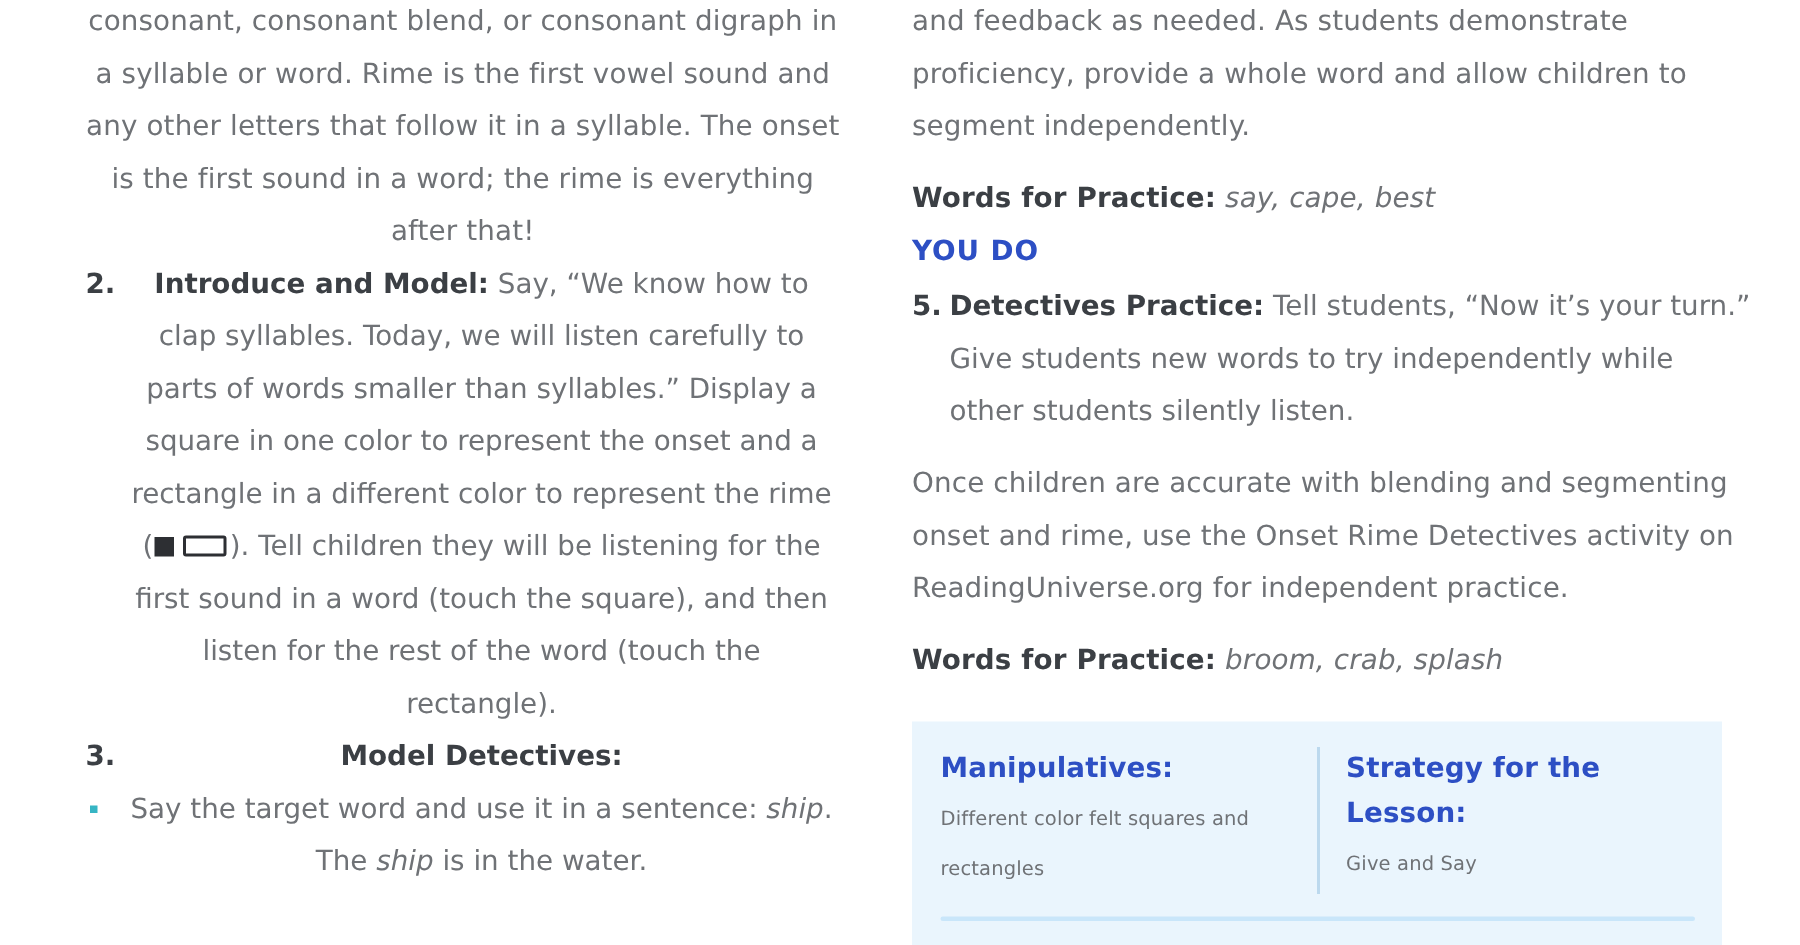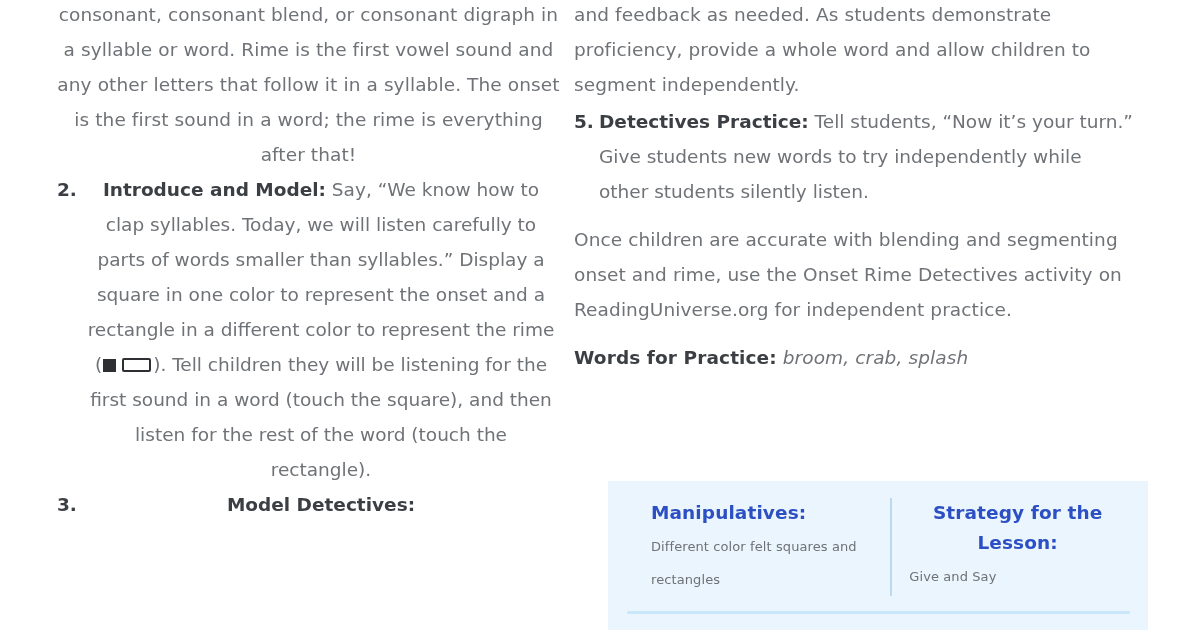--- a/index.html
+++ b/index.html
@@ -22,21 +22,21 @@
     height: 630px;
     box-sizing: border-box;
   }
 
   .col {
     position: absolute;
     top: 0;
     box-sizing: border-box;
   }
   .col-left  { left: 0px;   width: 580px; padding-left: 57px; padding-right: 20px; text-align: center; }
-  .col-right { left: 566px; width: 600px; padding-left: 8px;  padding-right: 30px; }
+  .col-right { left: 600px; width: 600px; padding-left: 8px;  padding-right: 30px; }
 
   
   p, .para {
     margin: 0;
     font-size: 18.5px;
     line-height: 35px;
     color: #6f7276;
     letter-spacing: 0.1px;
   }
 
@@ -126,21 +126,21 @@
     padding: 17px 22px 0 19px;
     overflow: hidden;
   }
   .infobox-cols {
     display: flex;
     position: relative;
   }
   .infobox-col {
     box-sizing: border-box;
   }
-  .infobox-col.first  { width: 262px; padding-right: 18px; margin-left: 24px; }
+  .infobox-col.first  { width: 262px; padding-right: 18px; }
   .infobox-col.second { width: 258px; padding-left: 17px; border-left: 2px solid #bcd9ee; }
 
   .info-title {
     font-weight: bold;
     font-size: 18.5px;
     line-height: 30px;
     margin: 0 0 2px 0;
     letter-spacing: 0.1px;
   }
   .info-text {
@@ -171,28 +171,33 @@
     <div class="numitem para-gap">
       <span class="num">2.</span>
       <span class="b">Introduce and Model:</span><span> Say, “We know how to clap syllables. Today, we will listen carefully to parts of words smaller than syllables.” Display a square in one color to represent the onset and a rectangle in a different color to represent the rime (</span><span class="shape-square"></span><span class="shape-rect"></span><span>). Tell children they will be listening for the first sound in a word (touch the square), and then listen for the rest of the word (touch the rectangle).</span>
     </div>
 
     <div class="numitem para-gap">
       <span class="num">3.</span>
       <span class="b">Model Detectives:</span>
     </div>
 
+    <div class="bullet-item para-gap">
+      <span class="bdot"></span><span>Say the target word and use it in a sentence: </span><span class="i">ship</span><span>. The </span><span class="i">ship</span><span> is in the water.</span>
+    </div>
 
   </div>
 
   <div class="col col-right">
 
     <p class="para" style="margin-top:-3px;">and feedback as needed. As students demonstrate proficiency, provide a whole word and allow children to segment independently.</p>
 
-
+    <p class="para para-gap"><span class="b">Words for Practice:</span><span class="i"> say, cape, best</span></p>
+
+    <p class="section-head para-gap" style="color:#2d4fc4;">YOU DO</p>
 
     <div class="numitem" style="margin-top:2px;">
       <span class="num">5.</span>
       <span class="b">Detectives Practice:</span><span> Tell students, “Now it’s your turn.” Give students new words to try independently while other students silently listen.</span>
     </div>
 
     <p class="para para-gap">Once children are accurate with blending and segmenting onset and rime, use the Onset Rime Detectives activity on ReadingUniverse.org for independent practice.</p>
 
     <p class="para para-gap"><span class="b">Words for Practice:</span><span class="i"> broom, crab, splash</span></p>
 
@@ -200,21 +205,21 @@
 
   <div class="infobox">
     <div class="infobox-cols">
 
       <div class="infobox-col first">
         <p class="info-title" style="color:#2d4fc4;">Manipulatives:</p>
         <p class="info-text">Different color felt squares and rectangles</p>
       </div>
 
       <div class="infobox-col second">
-        <p class="info-title" style="color:#2d4fc4;text-align:center;">Strategy for the Lesson:</p>
+        <p class="info-title" style="color:#2d4fc4;">Strategy for the Lesson:</p>
         <p class="info-text">Give and Say</p>
       </div>
 
     </div>
     <div class="info-rule"></div>
   </div>
 
 </div>
 
 </body></html>

